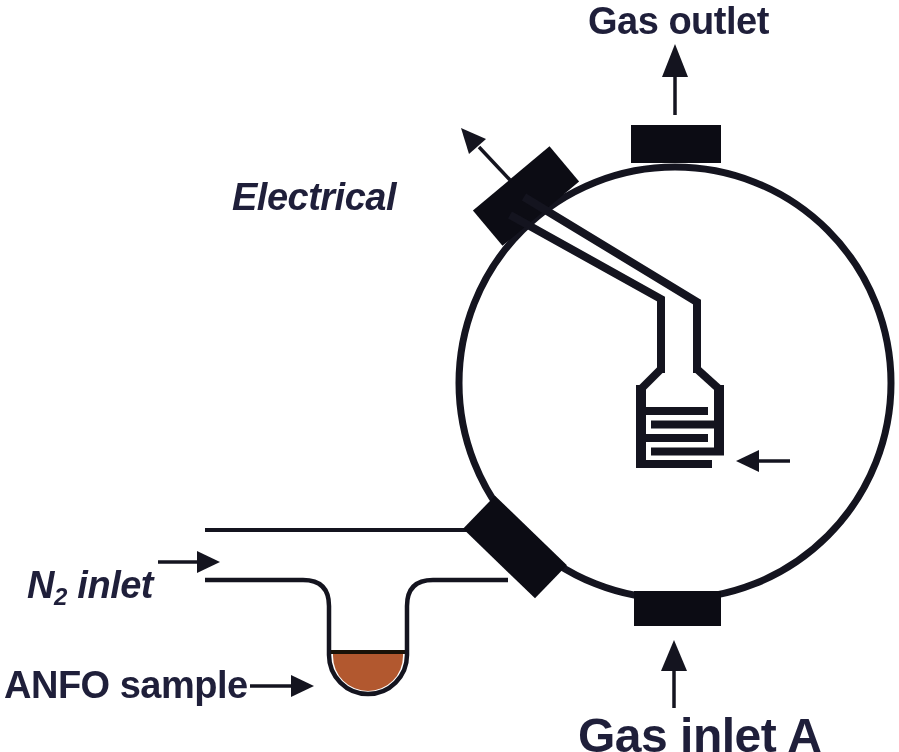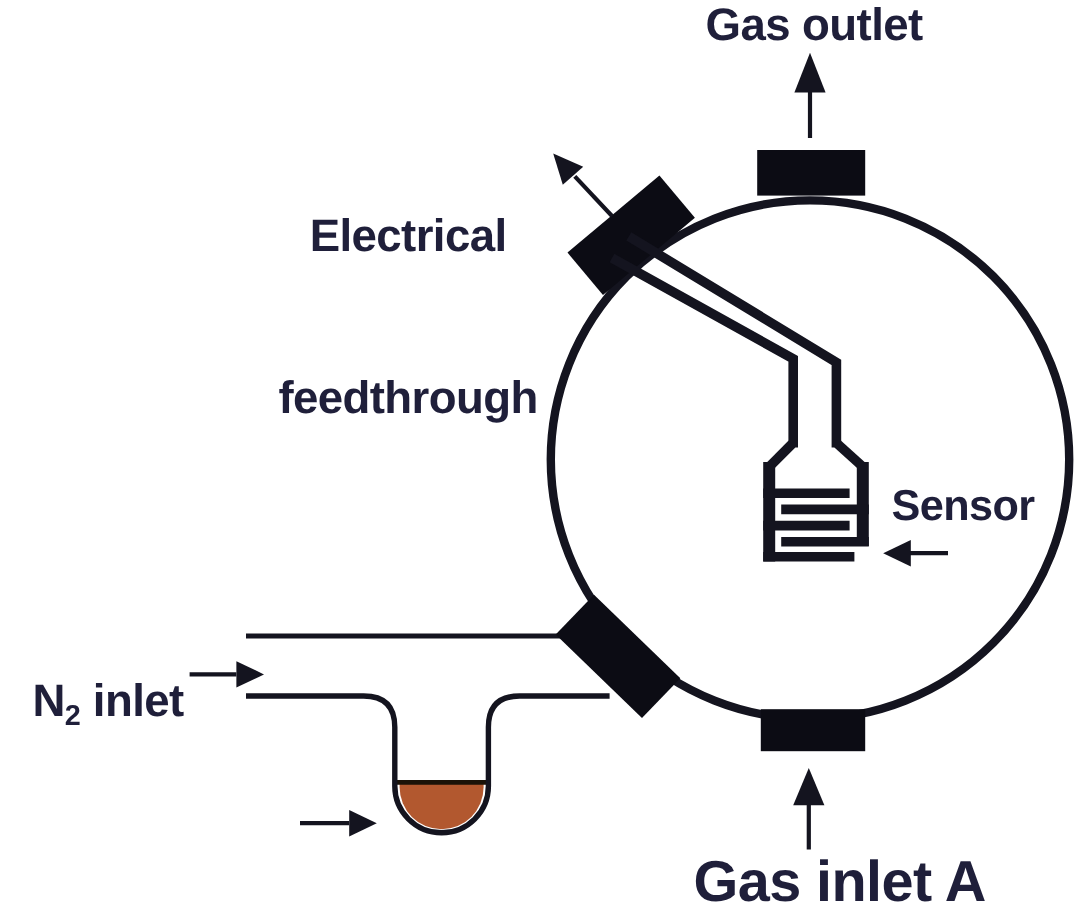--- a/index.html
+++ b/index.html
@@ -9,21 +9,21 @@
   }
   .stage{position:absolute;inset:0;width:899px;height:689px;text-align:center;}
   svg.diagram{position:absolute;left:0;top:0;}
   .label{
     position:absolute;color:#1f1f3a;font-weight:700;
     letter-spacing:-0.5px;white-space:pre;line-height:1;
   }
   .lbl-38{font-size:38px;}
   .lbl-36{font-size:36px;}
   .lbl-40{font-size:48px;}
-  .two-line{line-height:45px;}
+  .two-line{line-height:45px;font-style:italic;}
   .sub{font-size:24px;vertical-align:-7px;letter-spacing:0;}
 </style>
 </head>
 <body>
 
 <div class="stage">
 
   <svg class="diagram" width="899" height="752" viewBox="0 0 899 752">
 
     <g>
@@ -90,25 +90,24 @@
         <line x1="674" y1="708" x2="674" y2="667"></line>
         <polygon points="674,640 661,671 687,671" stroke="none"></polygon>
       </g>
     </g>
   </svg>
 
   <div class="label lbl-38" style="left:588px;top:2px;">Gas outlet</div>
 
   <div class="label lbl-38 two-line" style="left:232px;top:85px;">
     <div>Electrical</div>
-    <div>feedthrough</div>
   </div>
 
-  <div class="label lbl-36" style="left:743px;top:403px;">Sensor</div>
 
   <div class="label lbl-38 two-line" style="left:27px;top:473px;">
     <div><span>N</span><span class="sub">2</span><span> inlet</span></div>
   </div>
 
+  <div class="label lbl-38" style="left:4px;top:666px;">ANFO sample</div>
 
   <div class="label lbl-40" style="left:578px;top:712px;">Gas inlet A</div>
 
 </div>
 
 </body></html>

